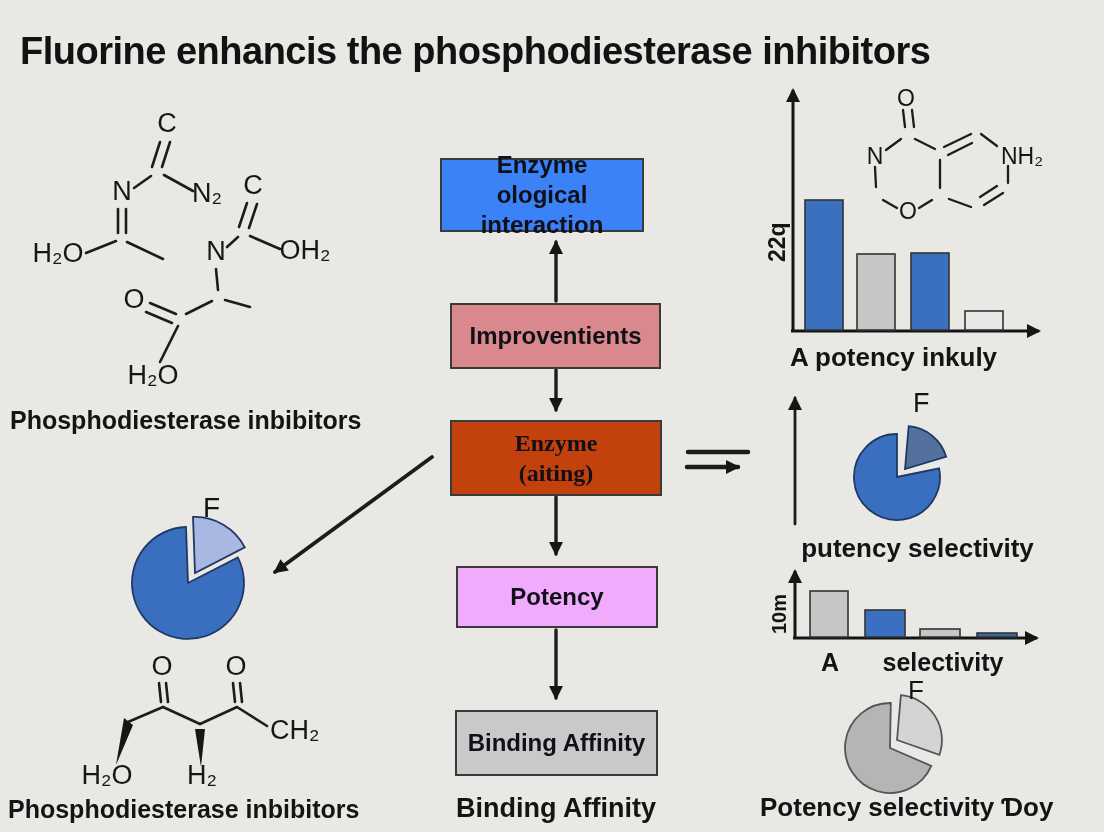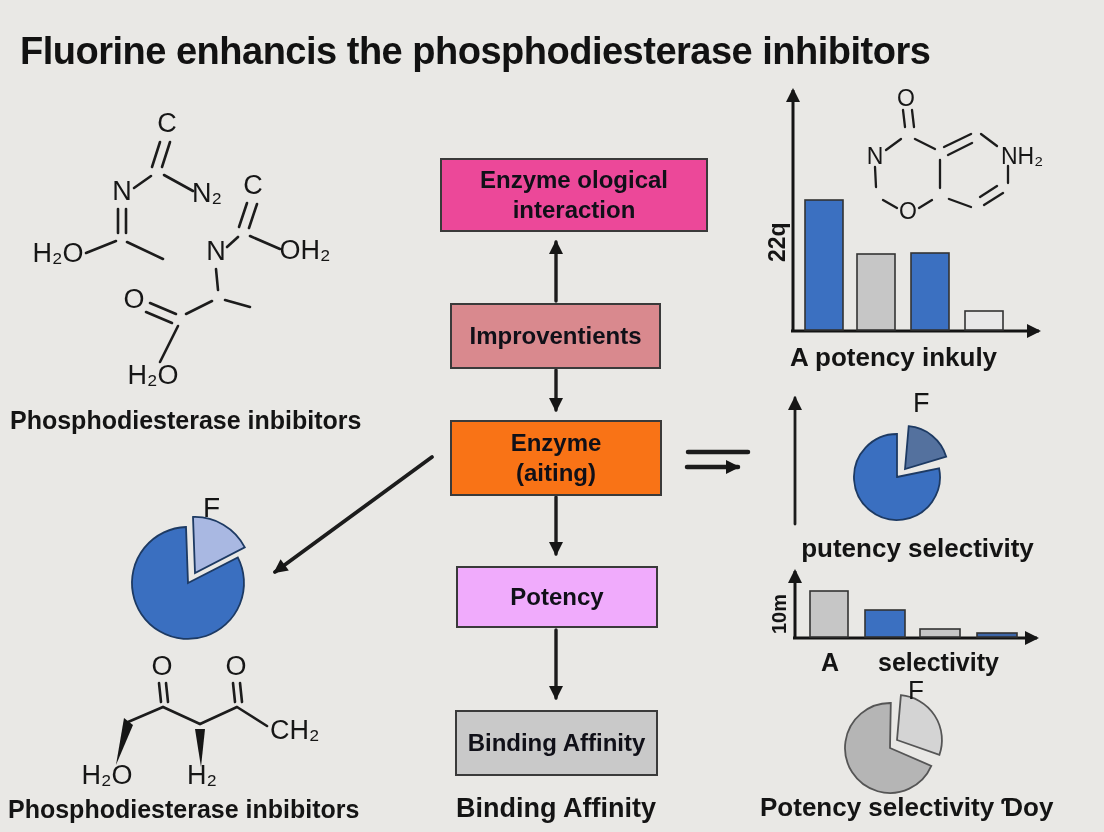--- a/index.html
+++ b/index.html
@@ -114,27 +114,27 @@
       <text x="102" y="30" text-anchor="middle">O</text>
       <text x="176" y="30" text-anchor="middle">O</text>
       <text x="47" y="139" text-anchor="middle">H₂O</text>
       <text x="142" y="139" text-anchor="middle">H₂</text>
       <text x="210" y="94" text-anchor="start">CH₂</text>
     </g>
   </svg>
 
   <div class="abs caption cap-lg" style="left:8px;top:795px;width:380px">Phosphodiesterase inbibitors</div>
 
-  <div class="flowbox" style="left: 440px; top: 158px; width: 268px; height: 74px; background: #ec4899;">
+  <div class="flowbox" style="left: 440px; top: 158px; width: 204px; height: 74px; background: #3b82f6;">
     <span>Enzyme ological interaction</span>
   </div>
   <div class="flowbox" style="left: 450px; top: 303px; width: 211px; height: 66px; background: rgb(217, 137, 142);">
     <span>Improventients</span>
   </div>
-  <div class="flowbox" style="left: 450px; top: 420px; width: 212px; height: 76px; padding: 2px 60px; background: #f97316;">
+  <div class="flowbox" style="left: 450px; top: 420px; width: 212px; height: 76px; padding: 2px 60px; background: #c2410c; font-family: Liberation Serif, serif;">
     <span>Enzyme (aiting)</span>
   </div>
   <div class="flowbox" style="left: 456px; top: 566px; width: 202px; height: 62px; background: #f0abfc;">
     <span>Potency</span>
   </div>
   <div class="flowbox" style="left: 455px; top: 710px; width: 203px; height: 66px; background: rgb(201, 201, 201);">
     <span>Binding Affinity</span>
   </div>
   <div class="abs caption" style="left:440px;top:793px;width:232px;text-align:center;font-size:27px">Binding Affinity</div>
 
@@ -185,21 +185,21 @@
   <svg id="svg-bar-bottom" style="left:765px;top:560px" width="290" height="85" viewBox="0 0 290 85">
       <path d="M30,79 L30,11" stroke="#141414" stroke-width="3" marker-end="url(#ah)"></path>
       <path d="M28,78 L272,78" stroke="#141414" stroke-width="3" marker-end="url(#ah)"></path>
       <rect x="45" y="31" width="38" height="46" fill="#c6c6c6" stroke="#333" stroke-width="1.6"></rect>
       <rect x="100" y="50" width="40" height="27" fill="#3b70c1" stroke="#333" stroke-width="1.6"></rect>
       <rect x="155" y="69" width="40" height="8" fill="#c6c6c6" stroke="#333" stroke-width="1.6"></rect>
       <rect x="212" y="73" width="40" height="4" fill="#3d66a8" stroke="#333" stroke-width="1.6"></rect>
     </svg>
   <div class="ylabel" style="left:768px;top:634px;font-size:20px">10m</div>
   <div class="abs caption" style="left:812px;top:648px;width:36px;text-align:center;font-size:25px">A</div>
-  <div class="abs caption" style="left:878px;top:648px;width:130px;font-size:25px">selectivity</div>
+  <div class="abs caption" style="left:878px;top:648px;width:130px;text-align:center;font-size:25px">selectivity</div>
 
   <svg id="svg-pie-bottom" style="left:838px;top:695px" width="110" height="110" viewBox="0 0 110 110">
       <path d="M52,53 L93.3,70.9 A45,45 0 1 1 52.8,8.0 Z" fill="#b5b5b5" stroke="#555" stroke-width="1.8"></path>
       <path d="M59,45 L62.9,0.2 A45,45 0 0 1 101.4,59.9 Z" fill="#d4d4d4" stroke="#555" stroke-width="1.8"></path>
     </svg>
   <div class="abs caption" style="left:908px;top:675px;font-size:26px;font-weight:400">F</div>
   <div class="abs caption" style="left:760px;top:792px;width:300px;font-size:26px">Potency selectivity Ɗoy</div>
 
 </div>
 

